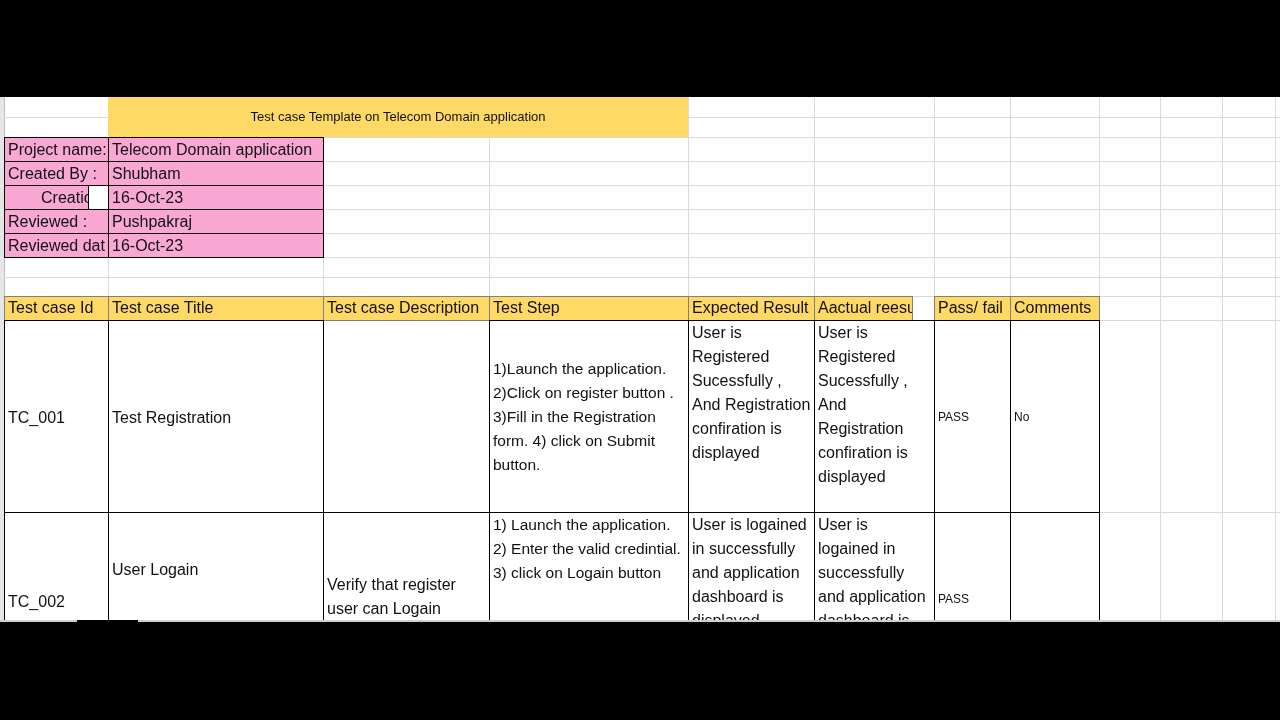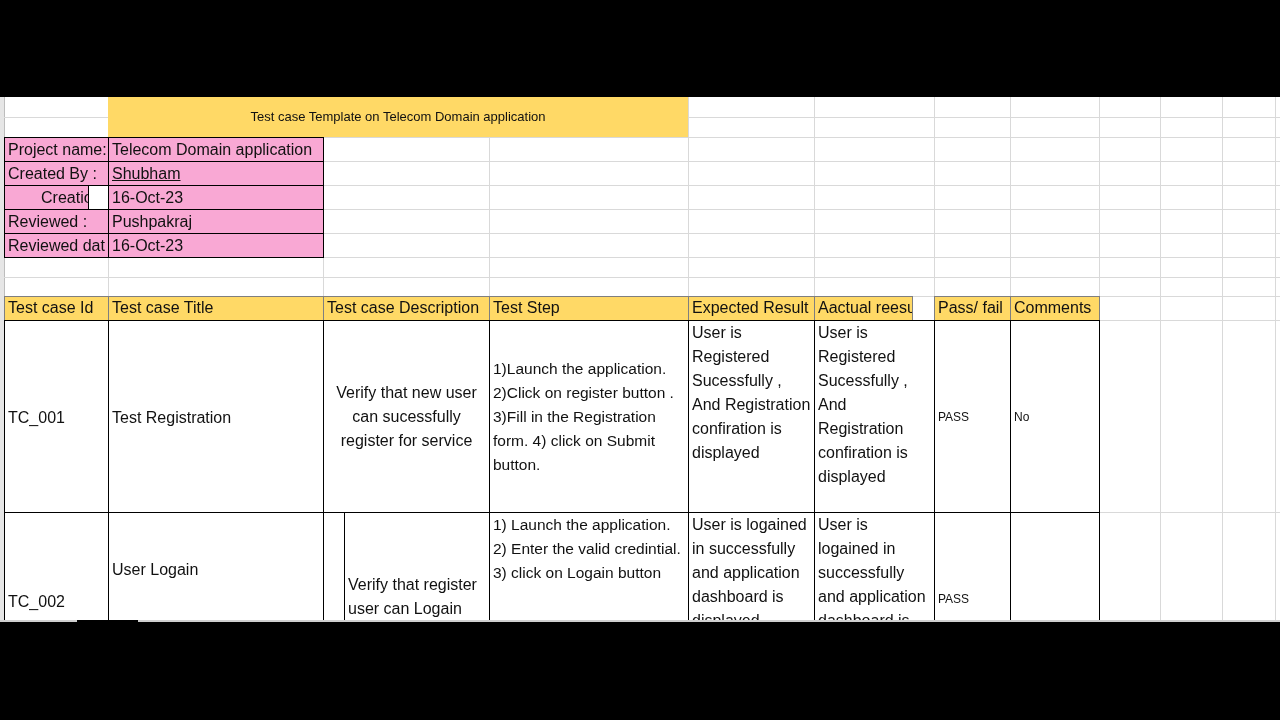--- a/index.html
+++ b/index.html
@@ -48,49 +48,48 @@
   <div class="grid-h" style="top:180px"></div>
   <div class="grid-h" style="top:199px"></div>
   <div class="grid-h" style="top:223px"></div>
   <div class="grid-h" style="top:415px"></div>
 
   <div class="title-banner">Test case Template on Telecom Domain application</div>
 
   <div class="cell info" style="left:4px;top:40px;width:105px;height:25px;">Project name:</div>
   <div class="cell info" style="left:108px;top:40px;width:216px;height:25px;">Telecom Domain application</div>
   <div class="cell info" style="left:4px;top:64px;width:105px;height:25px;">Created By :</div>
-  <div class="cell info" style="left:108px;top:64px;width:216px;height:25px;text-decoration:underline;">Shubham</div>
+  <div class="cell info" style="left:108px;top:64px;width:216px;height:25px;">Shubham</div>
   <div class="cell info" style="left:4px;top:88px;width:85px;height:25px;padding-left:36px;">Creation date</div>
   <div class="cell info" style="left:108px;top:88px;width:216px;height:25px;">16-Oct-23</div>
   <div class="cell info" style="left:4px;top:112px;width:105px;height:25px;">Reviewed  :</div>
   <div class="cell info" style="left:108px;top:112px;width:216px;height:25px;">Pushpakraj</div>
   <div class="cell info" style="left:4px;top:136px;width:105px;height:25px;">Reviewed  dat</div>
   <div class="cell info" style="left:108px;top:136px;width:216px;height:25px;">16-Oct-23</div>
 
   <div class="cell hdr" style="left:4px;top:199px;width:105px;height:25px;">Test case Id</div>
   <div class="cell hdr" style="left:108px;top:199px;width:216px;height:25px;">Test case Title</div>
   <div class="cell hdr" style="left:323px;top:199px;width:167px;height:25px;">Test case Description</div>
   <div class="cell hdr" style="left:489px;top:199px;width:200px;height:25px;">Test Step</div>
   <div class="cell hdr" style="left:688px;top:199px;width:127px;height:25px;">Expected Result</div>
   <div class="cell hdr" style="left:814px;top:199px;width:99px;height:25px;">Aactual reesult</div>
   <div class="cell hdr" style="left:934px;top:199px;width:77px;height:25px;">Pass/ fail</div>
   <div class="cell hdr" style="left:1010px;top:199px;width:90px;height:25px;">Comments</div>
 
   <div class="cell bord" style="left:4px;top:223px;width:105px;height:193px;line-height:193px;">TC_001</div>
   <div class="cell bord" style="left:108px;top:223px;width:216px;height:193px;line-height:193px;">Test Registration</div>
-  <div class="cell bord wrap" style="left:323px;top:223px;width:167px;height:193px;text-align:center;padding-top:60px;">Verify that new user can sucessfully register for service</div>
   <div class="cell bord wrap" style="left:489px;top:223px;width:200px;height:193px;padding-top:36px;font-size:15.5px;">1)Launch the application. 2)Click on register button .                        3)Fill in the Registration form. 4) click on Submit button.</div>
   <div class="cell bord wrap" style="left:688px;top:223px;width:127px;height:193px;">User is Registered Sucessfully , And Registration confiration is displayed</div>
   <div class="cell bord wrap" style="left:814px;top:223px;width:121px;height:193px;">User is Registered Sucessfully , And Registration confiration is displayed</div>
   <div class="cell bord small" style="left:934px;top:223px;width:77px;height:193px;line-height:193px;">PASS</div>
   <div class="cell bord small" style="left:1010px;top:223px;width:90px;height:193px;line-height:193px;">No</div>
 
   <div class="cell bord" style="left:4px;top:415px;width:105px;height:120px;padding-top:77px;">TC_002</div>
   <div class="cell bord" style="left:108px;top:415px;width:216px;height:120px;padding-top:45px;">User Logain</div>
-  <div class="cell bord wrap" style="left:323px;top:415px;width:167px;height:120px;padding-top:60px;margin-left:21px;">Verify that register user can Logain</div>
+  <div class="cell bord wrap" style="left:323px;top:415px;width:167px;height:120px;padding-top:60px;">Verify that register user can Logain</div>
   <div class="cell bord wrap" style="left:489px;top:415px;width:200px;height:120px;font-size:15.5px;">1) Launch the application. 2) Enter the valid credintial. 3) click on Logain button</div>
   <div class="cell bord wrap" style="left:688px;top:415px;width:127px;height:120px;">User is logained in successfully and application dashboard is displayed</div>
   <div class="cell bord wrap" style="left:814px;top:415px;width:121px;height:120px;">User is logained in successfully and application dashboard is</div>
   <div class="cell bord small" style="left:934px;top:415px;width:77px;height:120px;padding-top:74px;">PASS</div>
   <div class="cell bord small" style="left:1010px;top:415px;width:90px;height:120px;"></div>
 </div>
 
 <div class="tab-sep1"></div>
 <div class="tab-sep2"></div>
 

